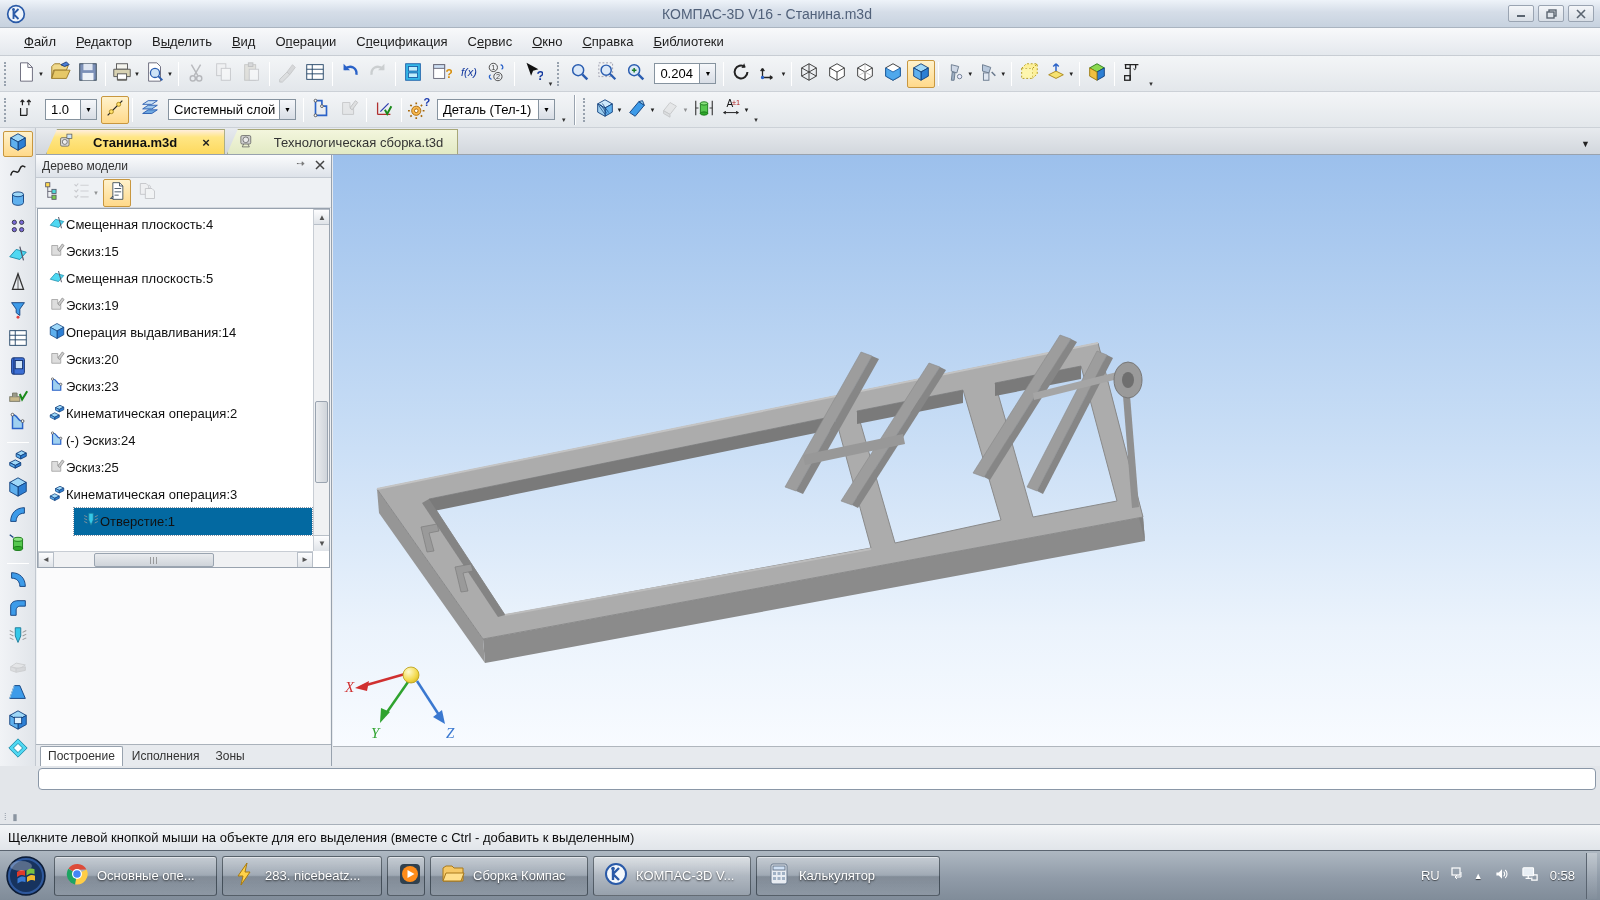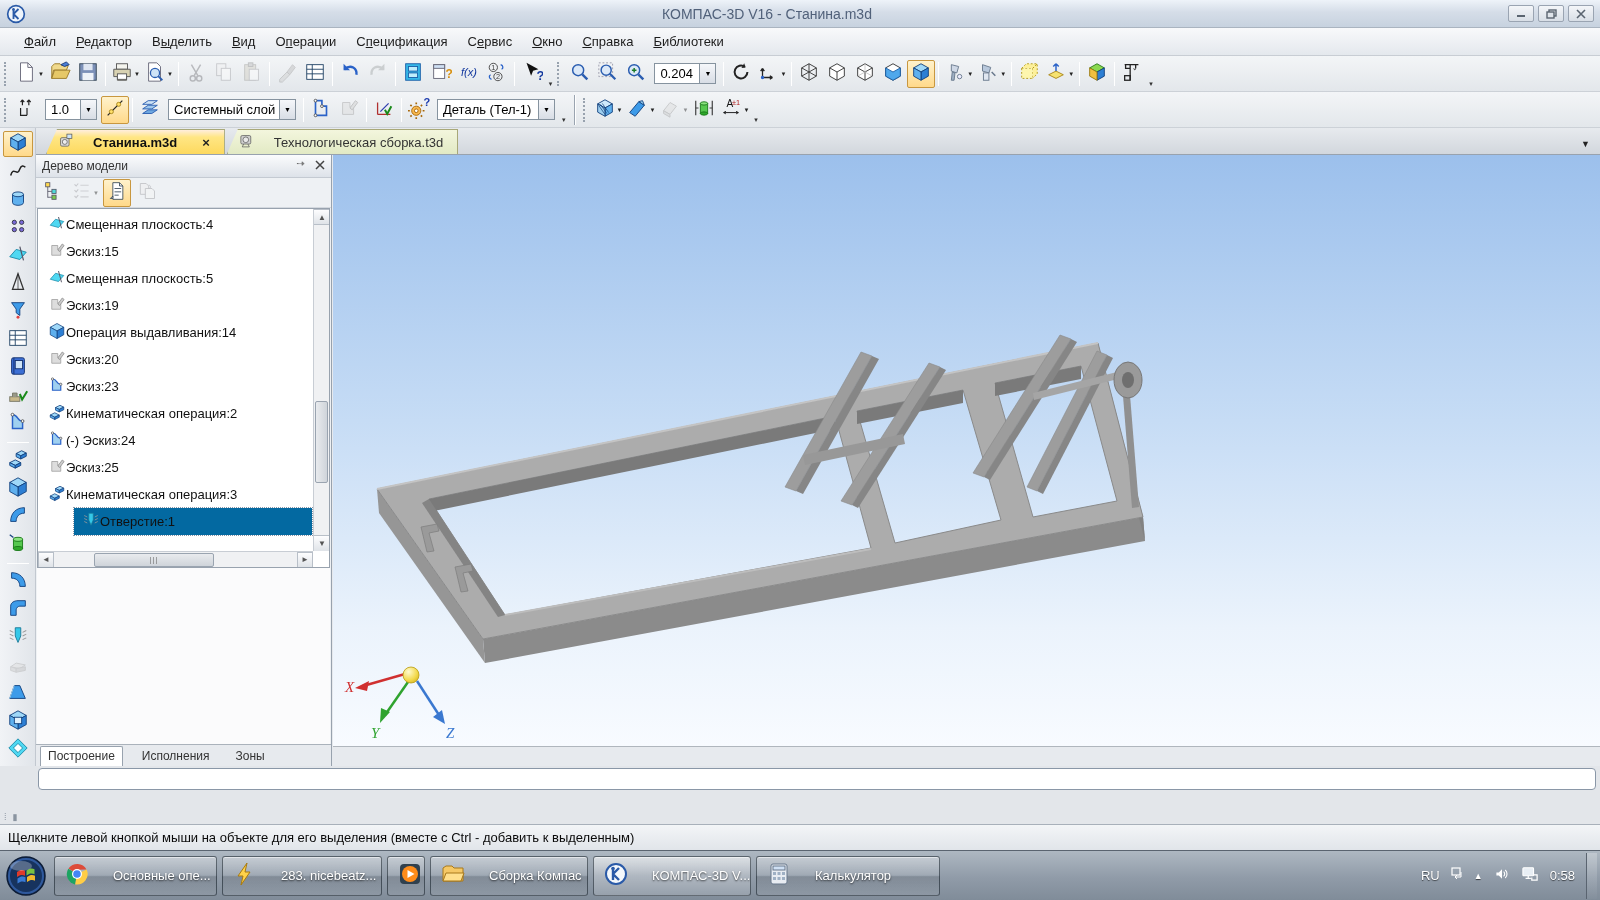--- a/index.html
+++ b/index.html
@@ -71,21 +71,21 @@
   .hscroll{position:absolute;left:0;right:16px;bottom:0;height:16px;background:#f0f1f3;
     border-top:1px solid #c8cdd4;display:flex;align-items:center;}
   .sbtn{width:16px;height:16px;display:flex;align-items:center;justify-content:center;
     font-size:8px;color:#555;background:linear-gradient(#fdfdfe,#dfe3e8);border:1px solid #b8bfc8;}
   .vthumb{position:absolute;left:1px;right:1px;top:56%;height:24%;
     background:linear-gradient(90deg,#e9ebee,#cfd4da);border:1px solid #9aa4b0;border-radius:2px;}
   .hthumb{height:14px;flex:0 0 120px;margin-left:40px;background:linear-gradient(#e9ebee,#cfd4da);
     border:1px solid #9aa4b0;border-radius:2px;display:flex;align-items:center;justify-content:center;
     font-size:8px;color:#777;letter-spacing:1px;}
   .treefill{flex:1;background:#fbfbfc;margin:0 1px;}
-  .treetabs{height:22px;display:flex;align-items:flex-end;gap:12px;background:#e7eaee;
+  .treetabs{height:22px;display:flex;align-items:flex-end;gap:2px;background:#e7eaee;
     border-top:1px solid #aab2bb;padding:0 4px;font-size:12px;color:#333;}
   .ttab{padding:2px 7px 3px;}
   .ttab.active{background:#fff;border:1px solid #98a2ae;border-bottom:none;border-radius:2px 2px 0 0;}
   
   .viewport{position:absolute;left:333px;top:155px;width:1267px;height:591px;}
   .understrip{position:absolute;left:333px;top:746px;right:0;height:20px;background:#e7eaee;
     border-top:1px solid #b0b6bd;}
   
   .proprow{position:absolute;left:0;top:766px;right:0;height:26px;background:#e3e6ea;
     display:flex;align-items:center;padding:0 4px 0 38px;}
@@ -94,21 +94,21 @@
     display:flex;align-items:flex-end;padding:0 0 2px 4px;gap:6px;}
   .minigrip{font-size:9px;color:#8a94a0;}
   .statusbar{position:absolute;left:0;top:824px;right:0;height:26px;
     background:linear-gradient(#f3f5f7,#e1e5ea);border-top:1px solid #a8b0ba;
     display:flex;align-items:center;font-size:13px;color:#0a0a0a;padding-left:8px;}
   
   .taskbar{position:absolute;left:0;top:850px;right:0;height:50px;
     background:linear-gradient(#aeb8c2,#909ba8 55%,#808c99);border-top:1px solid #5a6470;
     display:flex;align-items:center;padding:0 3px;gap:5px;}
   .startorb{width:46px;height:46px;display:flex;align-items:center;justify-content:center;}
-  .taskbtn{height:40px;display:flex;align-items:center;gap:24px;padding:0 10px;
+  .taskbtn{height:40px;display:flex;align-items:center;gap:8px;padding:0 10px;
     border:1px solid rgba(15,25,35,.55);border-radius:3px;color:#fff;font-size:13px;
     text-shadow:0 1px 2px rgba(0,0,0,.7);
     background:linear-gradient(rgba(255,255,255,.34),rgba(255,255,255,.12) 48%,rgba(0,0,0,.10) 52%,rgba(255,255,255,.08));
     box-shadow:inset 0 1px 0 rgba(255,255,255,.5);overflow:hidden;white-space:nowrap;}
   .taskbtn.active{background:linear-gradient(rgba(255,255,255,.6),rgba(255,255,255,.28) 48%,rgba(255,255,255,.16));}
   .tray{margin-left:auto;display:flex;align-items:center;gap:11px;color:#fff;font-size:13px;
     text-shadow:0 1px 1px rgba(0,0,0,.6);padding-right:6px;}
   .showdesk{width:11px;height:46px;border-left:1px solid #5a6470;
     background:linear-gradient(rgba(255,255,255,.25),rgba(255,255,255,.02));}
 </style>

